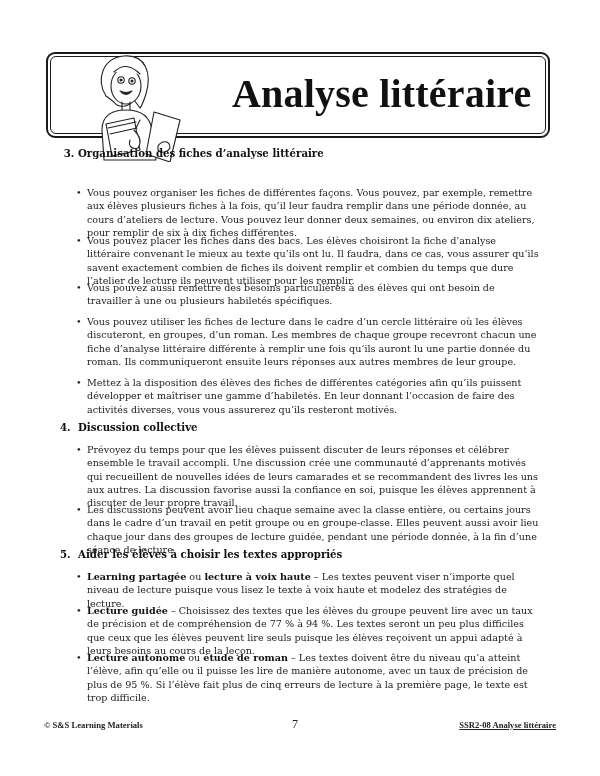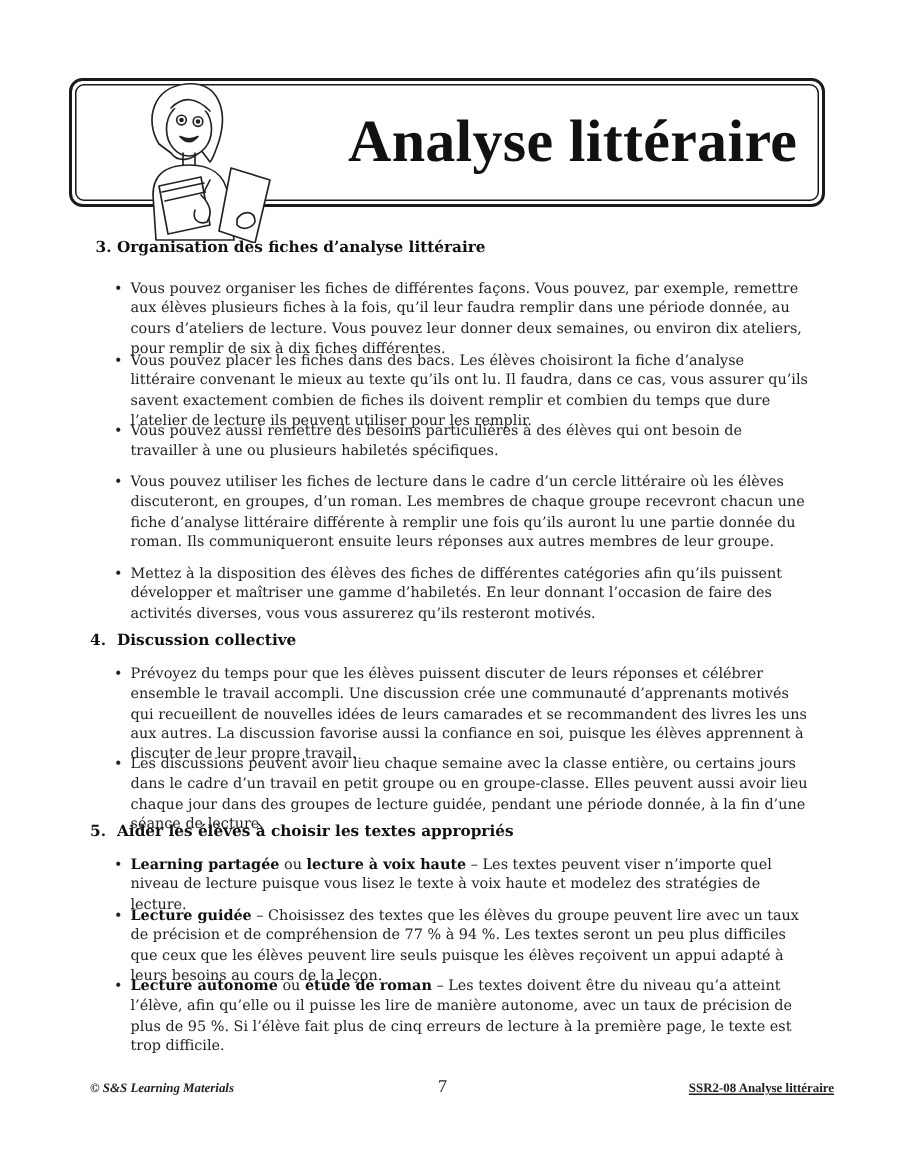--- a/index.html
+++ b/index.html
@@ -39,21 +39,21 @@
   <path d="M22 74 L50 68 L56 100 L28 106 Z"></path>
   <path d="M24 78 L52 72 M26 84 L53 78"></path>
   <path d="M50 80 C56 86 58 92 54 98 C48 100 44 96 46 90"></path>
   <path d="M52 78 L56 70"></path>
   <path d="M70 62 L96 70 L86 112 L62 104 Z"></path>
   <path d="M74 96 C78 90 86 90 86 98 C84 102 78 104 74 100 Z"></path>
 </svg>
 
 <div class="title">Analyse littéraire</div>
 
-<div class="section-heading" style="top:159px;text-align:center;">
+<div class="section-heading" style="top:147px;text-align:center;">
   <span class="num">3.</span><span>Organisation des fiches d’analyse littéraire</span>
 </div>
 <div class="bullet" style="top:186px;"><span class="dot">•</span><span>Vous pouvez organiser les fiches de différentes façons. Vous pouvez, par exemple, remettre aux élèves plusieurs fiches à la fois, qu’il leur faudra remplir dans une période donnée, au cours d’ateliers de lecture. Vous pouvez leur donner deux semaines, ou environ dix ateliers, pour remplir de six à dix fiches différentes.</span></div>
 <div class="bullet" style="top:234px;"><span class="dot">•</span><span>Vous pouvez placer les fiches dans des bacs. Les élèves choisiront la fiche d’analyse littéraire convenant le mieux au texte qu’ils ont lu. Il faudra, dans ce cas, vous assurer qu’ils savent exactement combien de fiches ils doivent remplir et combien du temps que dure l’atelier de lecture ils peuvent utiliser pour les remplir.</span></div>
 <div class="bullet" style="top:281px;"><span class="dot">•</span><span>Vous pouvez aussi remettre des besoins particulières à des élèves qui ont besoin de travailler à une ou plusieurs habiletés spécifiques.</span></div>
 <div class="bullet" style="top:315px;"><span class="dot">•</span><span>Vous pouvez utiliser les fiches de lecture dans le cadre d’un cercle littéraire où les élèves discuteront, en groupes, d’un roman. Les membres de chaque groupe recevront chacun une fiche d’analyse littéraire différente à remplir une fois qu’ils auront lu une partie donnée du roman. Ils communiqueront ensuite leurs réponses aux autres membres de leur groupe.</span></div>
 <div class="bullet" style="top:376px;"><span class="dot">•</span><span>Mettez à la disposition des élèves des fiches de différentes catégories afin qu’ils puissent développer et maîtriser une gamme d’habiletés. En leur donnant l’occasion de faire des activités diverses, vous vous assurerez qu’ils resteront motivés.</span></div>
 
 <div class="section-heading" style="top:421px;">
   <span class="num">4.</span><span>Discussion collective</span>
@@ -61,15 +61,15 @@
 <div class="bullet" style="top:443px;"><span class="dot">•</span><span>Prévoyez du temps pour que les élèves puissent discuter de leurs réponses et célébrer ensemble le travail accompli. Une discussion crée une communauté d’apprenants motivés qui recueillent de nouvelles idées de leurs camarades et se recommandent des livres les uns aux autres. La discussion favorise aussi la confiance en soi, puisque les élèves apprennent à discuter de leur propre travail.</span></div>
 <div class="bullet" style="top:503px;"><span class="dot">•</span><span>Les discussions peuvent avoir lieu chaque semaine avec la classe entière, ou certains jours dans le cadre d’un travail en petit groupe ou en groupe-classe. Elles peuvent aussi avoir lieu chaque jour dans des groupes de lecture guidée, pendant une période donnée, à la fin d’une séance de lecture.</span></div>
 
 <div class="section-heading" style="top:548px;">
   <span class="num">5.</span><span>Aider les élèves à choisir les textes appropriés</span>
 </div>
 <div class="bullet" style="top:570px;"><span class="dot">•</span><b>Learning partagée</b><span> ou </span><b>lecture à voix haute</b><span> – Les textes peuvent viser n’importe quel niveau de lecture puisque vous lisez le texte à voix haute et modelez des stratégies de lecture.</span></div>
 <div class="bullet" style="top:604px;"><span class="dot">•</span><b>Lecture guidée</b><span> – Choisissez des textes que les élèves du groupe peuvent lire avec un taux de précision et de compréhension de 77 % à 94 %. Les textes seront un peu plus difficiles que ceux que les élèves peuvent lire seuls puisque les élèves reçoivent un appui adapté à leurs besoins au cours de la leçon.</span></div>
 <div class="bullet" style="top:651px;"><span class="dot">•</span><b>Lecture autonome</b><span> ou </span><b>étude de roman</b><span> – Les textes doivent être du niveau qu’a atteint l’élève, afin qu’elle ou il puisse les lire de manière autonome, avec un taux de précision de plus de 95 %. Si l’élève fait plus de cinq erreurs de lecture à la première page, le texte est trop difficile.</span></div>
 
-<div class="footer" style="left:60px;font-style:italic;">© S&amp;S Learning Materials</div>
+<div class="footer" style="left:44px;">© S&amp;S Learning Materials</div>
 <div class="footer page" style="left:292px;">7</div>
 <div class="footer" style="right:44px;text-decoration:underline;">SSR2-08 Analyse littéraire</div>
 
 </body></html>

